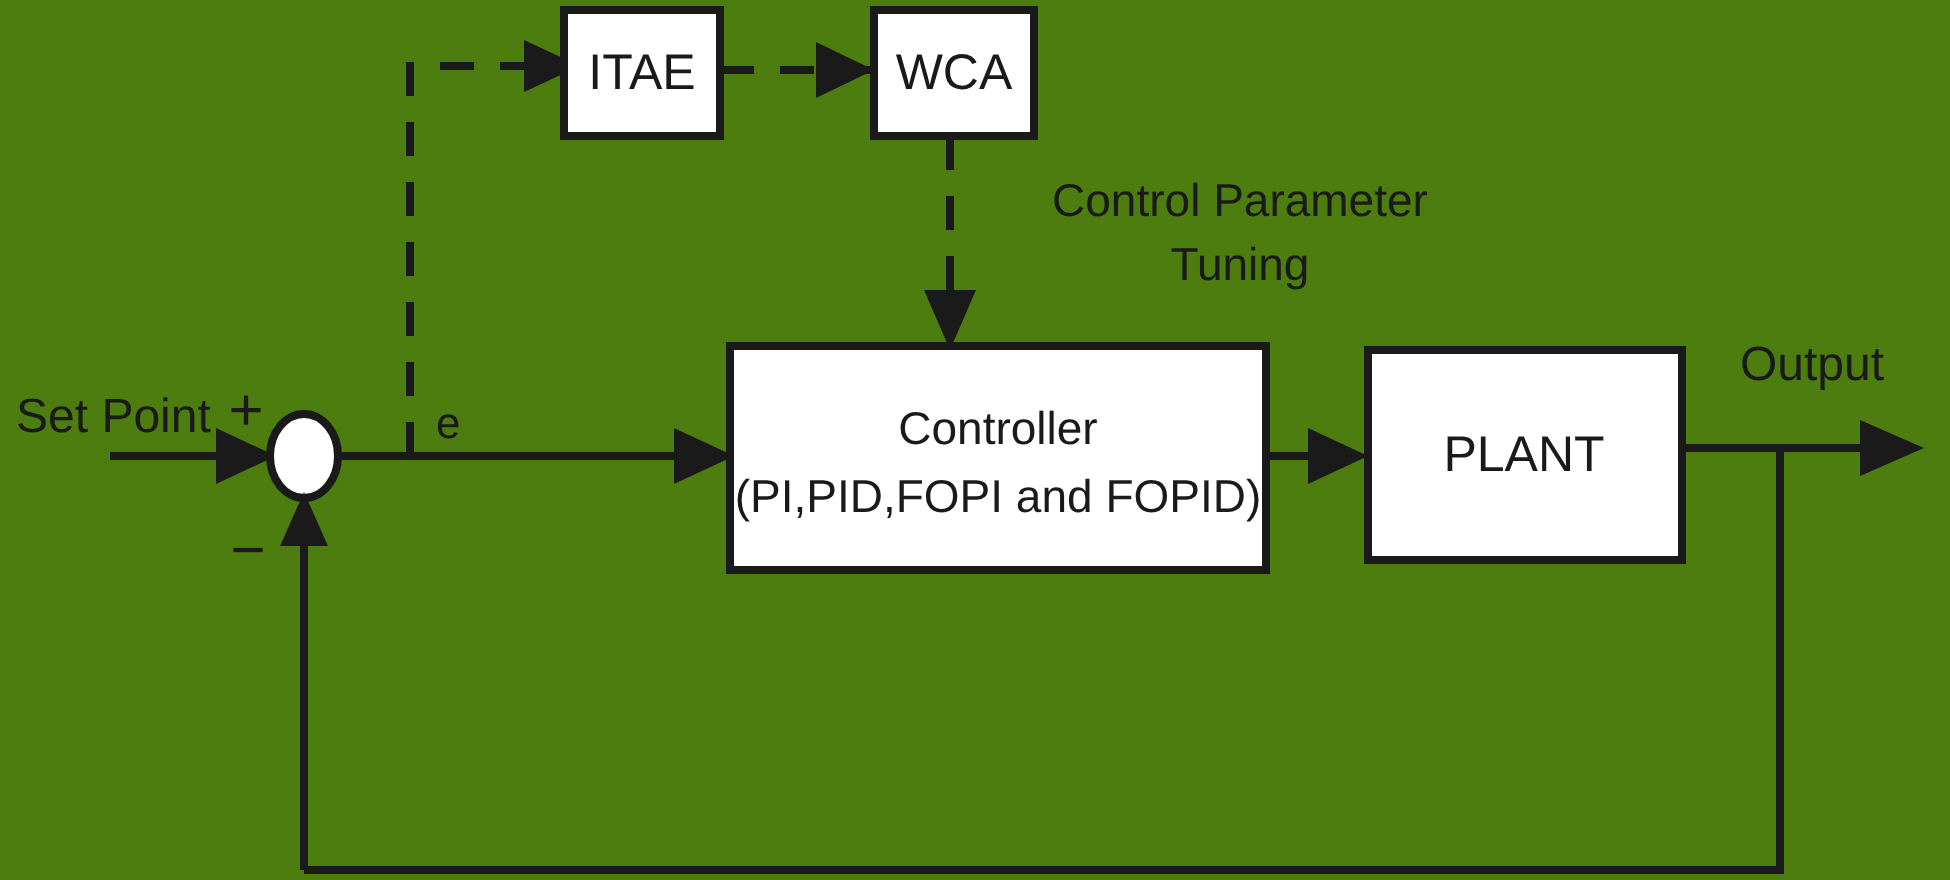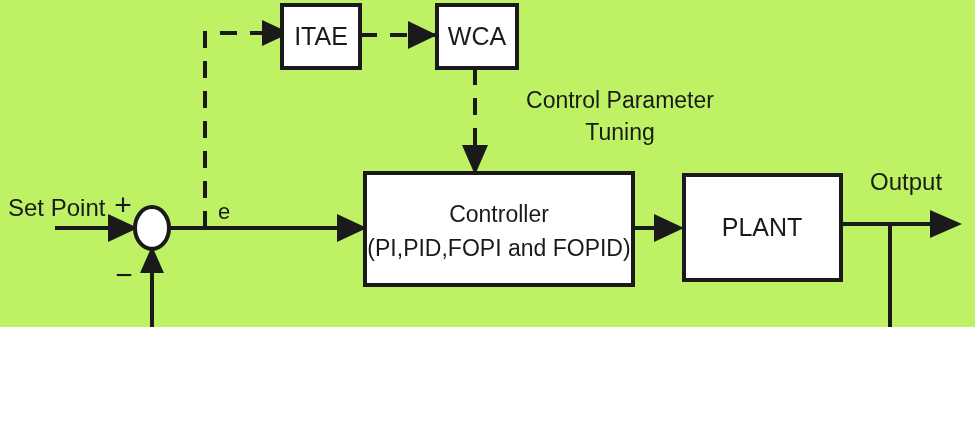--- a/index.html
+++ b/index.html
@@ -7,22 +7,22 @@
     margin: 0;
     padding: 0;
     background: #ffffff;
   }
   body {
     font-family: "Liberation Sans", sans-serif;
   }
   #diagram-root {
     position: relative;
     width: 975px;
-    height: 327px;
-    background: #bef264;
+    height: 440px;
+    background: #4d7c0f;
     overflow: hidden;
   }
   #diagram-svg {
     position: absolute;
     left: 0;
     top: 0;
     width: 975px;
     height: 440px;
   }
   .blk-rect {

